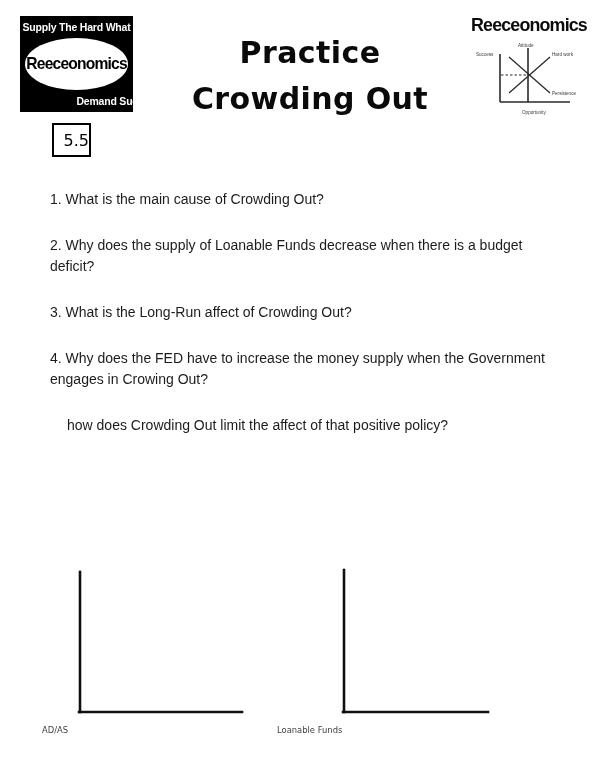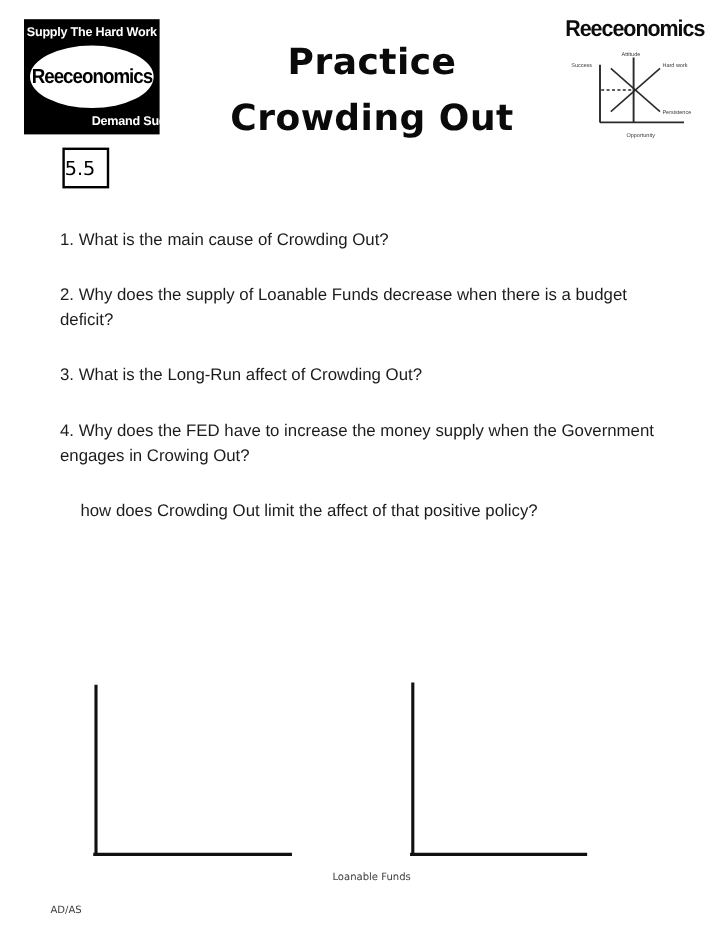--- a/index.html
+++ b/index.html
@@ -67,21 +67,21 @@
   #lesson-box {
     position: absolute;
     left: 52px;
     top: 123px;
     width: 39px;
     height: 34px;
     border: 2px solid #000000;
     box-sizing: border-box;
     display: flex;
     align-items: center;
-    justify-content: flex-start;
+    justify-content: flex-end;
   }
   #lesson-number {
     font-family: "DejaVu Sans", sans-serif;
     font-size: 16px;
     color: #000000;
   }
 
   
   #doc-title {
     position: absolute;
@@ -151,30 +151,30 @@
   .axis-line { stroke: #111111; stroke-width: 2.6; stroke-linecap: square; }
   .graph-caption {
     position: absolute;
     font-family: "DejaVu Sans", sans-serif;
     font-size: 8.4px;
     color: #414141;
     white-space: nowrap;
   }
   #graph-adas { left: 76px; top: 568px; }
   #graph-loanable { left: 340px; top: 566px; }
-  #caption-adas { left: 42px; top: 725px; margin-top: 28px; }
+  #caption-adas { left: 42px; top: 725px; }
   #caption-loanable { left: 277px; top: 725px; }
 </style>
 </head>
 <body>
 
 <div id="page">
 
   <div id="brand-stamp">
-    <div class="arc-text" id="brand-arc-top">Supply The Hard Work</div>
+    <div class="arc-text" id="brand-arc-top">Supply The Hard What</div>
     <div id="brand-ellipse">
       <span id="brand-ellipse-label">Reeceonomics</span>
     </div>
     <div class="arc-text" id="brand-arc-bottom">Demand Success</div>
   </div>
 
   <div id="lesson-box">
     <span id="lesson-number">5.5</span>
   </div>
 

